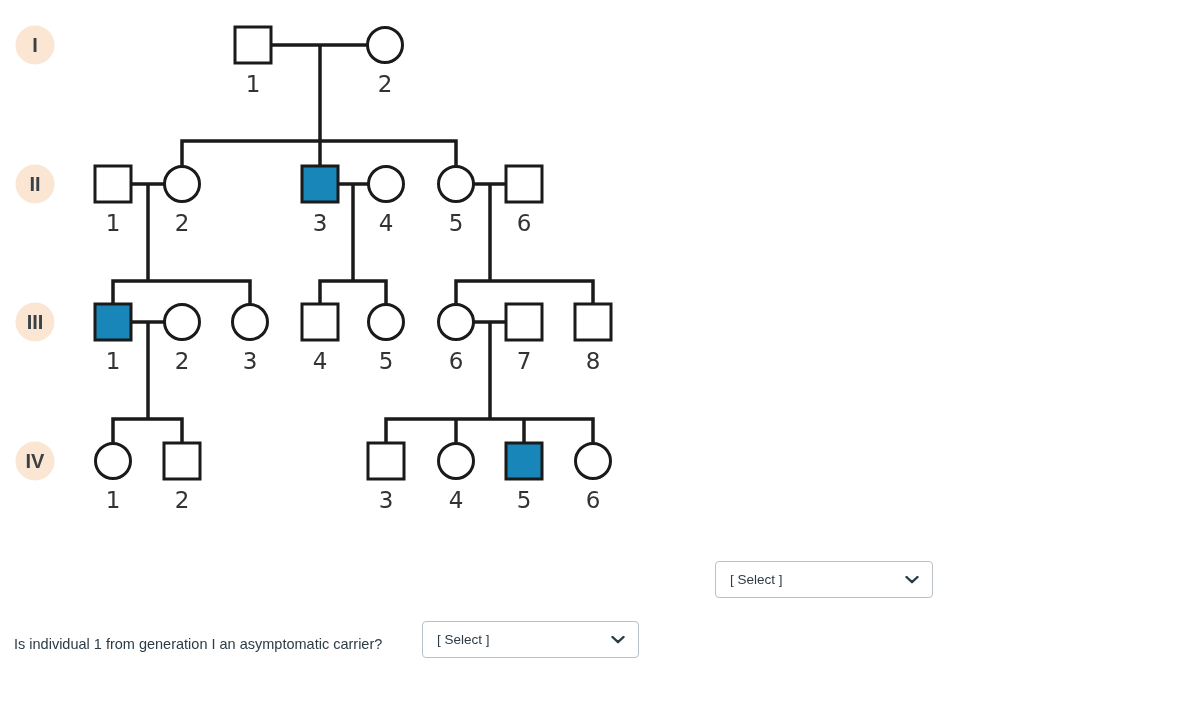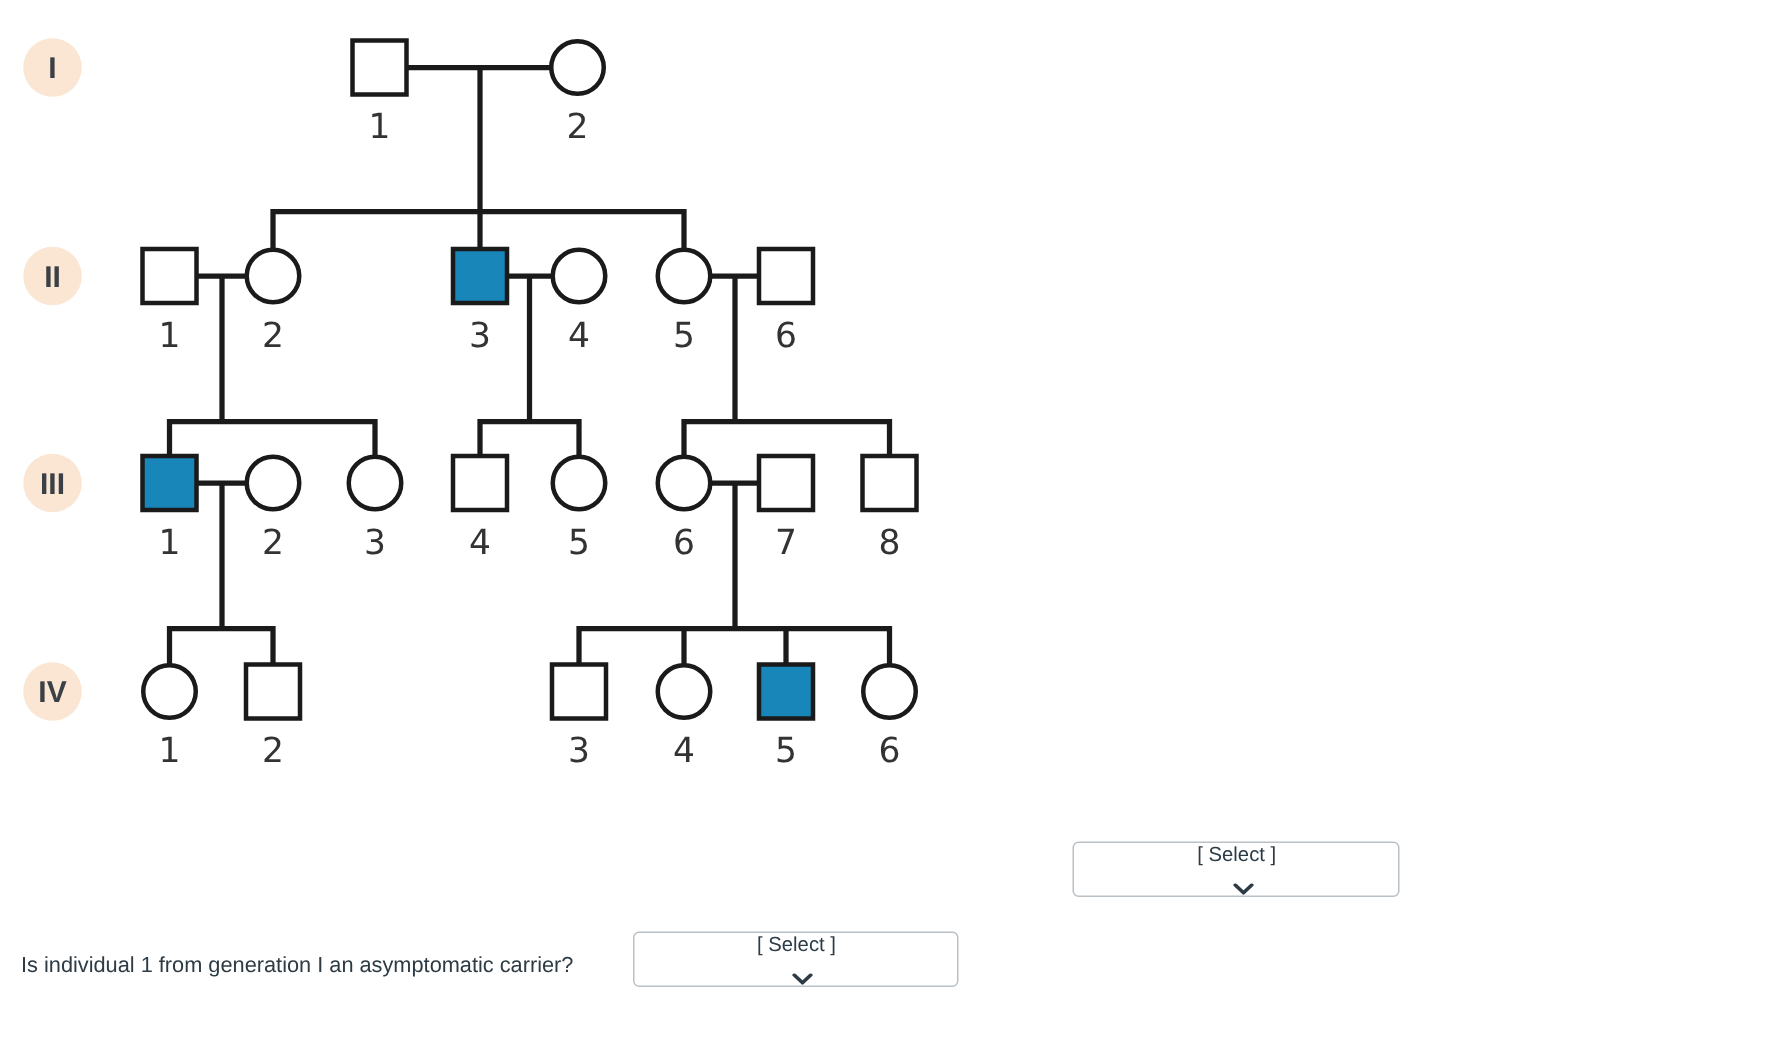--- a/index.html
+++ b/index.html
@@ -45,21 +45,20 @@
     background: #ffffff;
     border: 1px solid #b9c1c7;
     border-radius: 4px;
     display: flex;
     align-items: center;
     justify-content: space-between;
     padding: 0 13px 0 14px;
     color: #2d3b45;
     font-size: 13.5px;
     cursor: pointer;
-    flex-direction: column;
   }
   .fake-select .chev {
     flex: 0 0 auto;
     margin-left: 8px;
   }
   #q1-text { left: 14px; top: 575px; }
   #q1-select { left: 715px; top: 561px; width: 218px; height: 37px; }
   #q2-text { left: 14px; top: 636px; }
   #q2-select { left: 422px; top: 621px; width: 217px; height: 37px; }
 </style>

